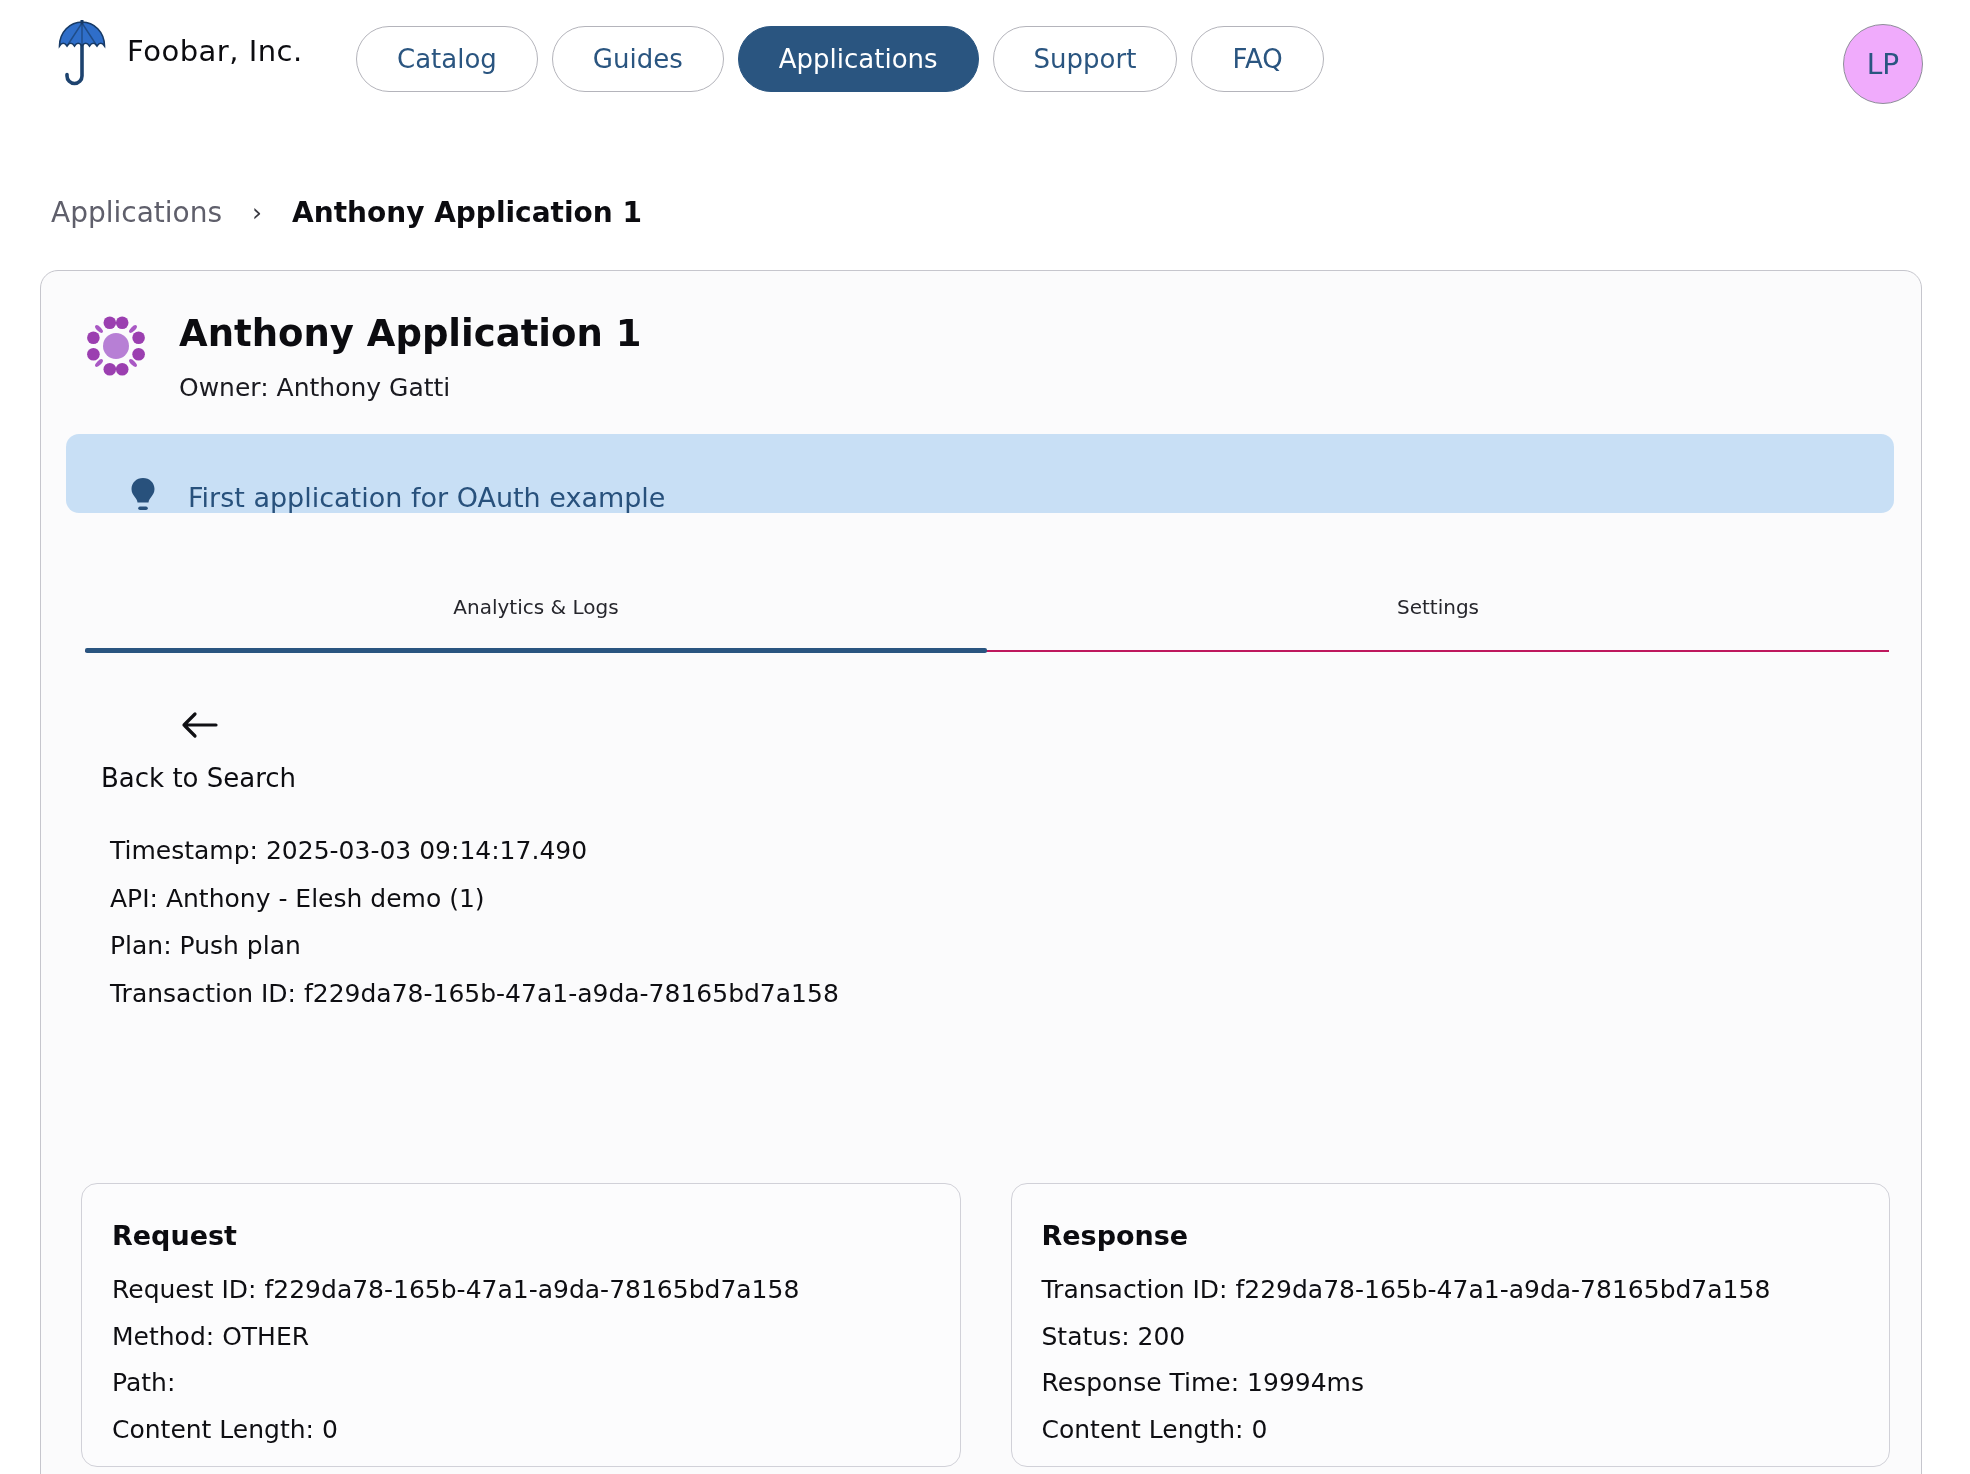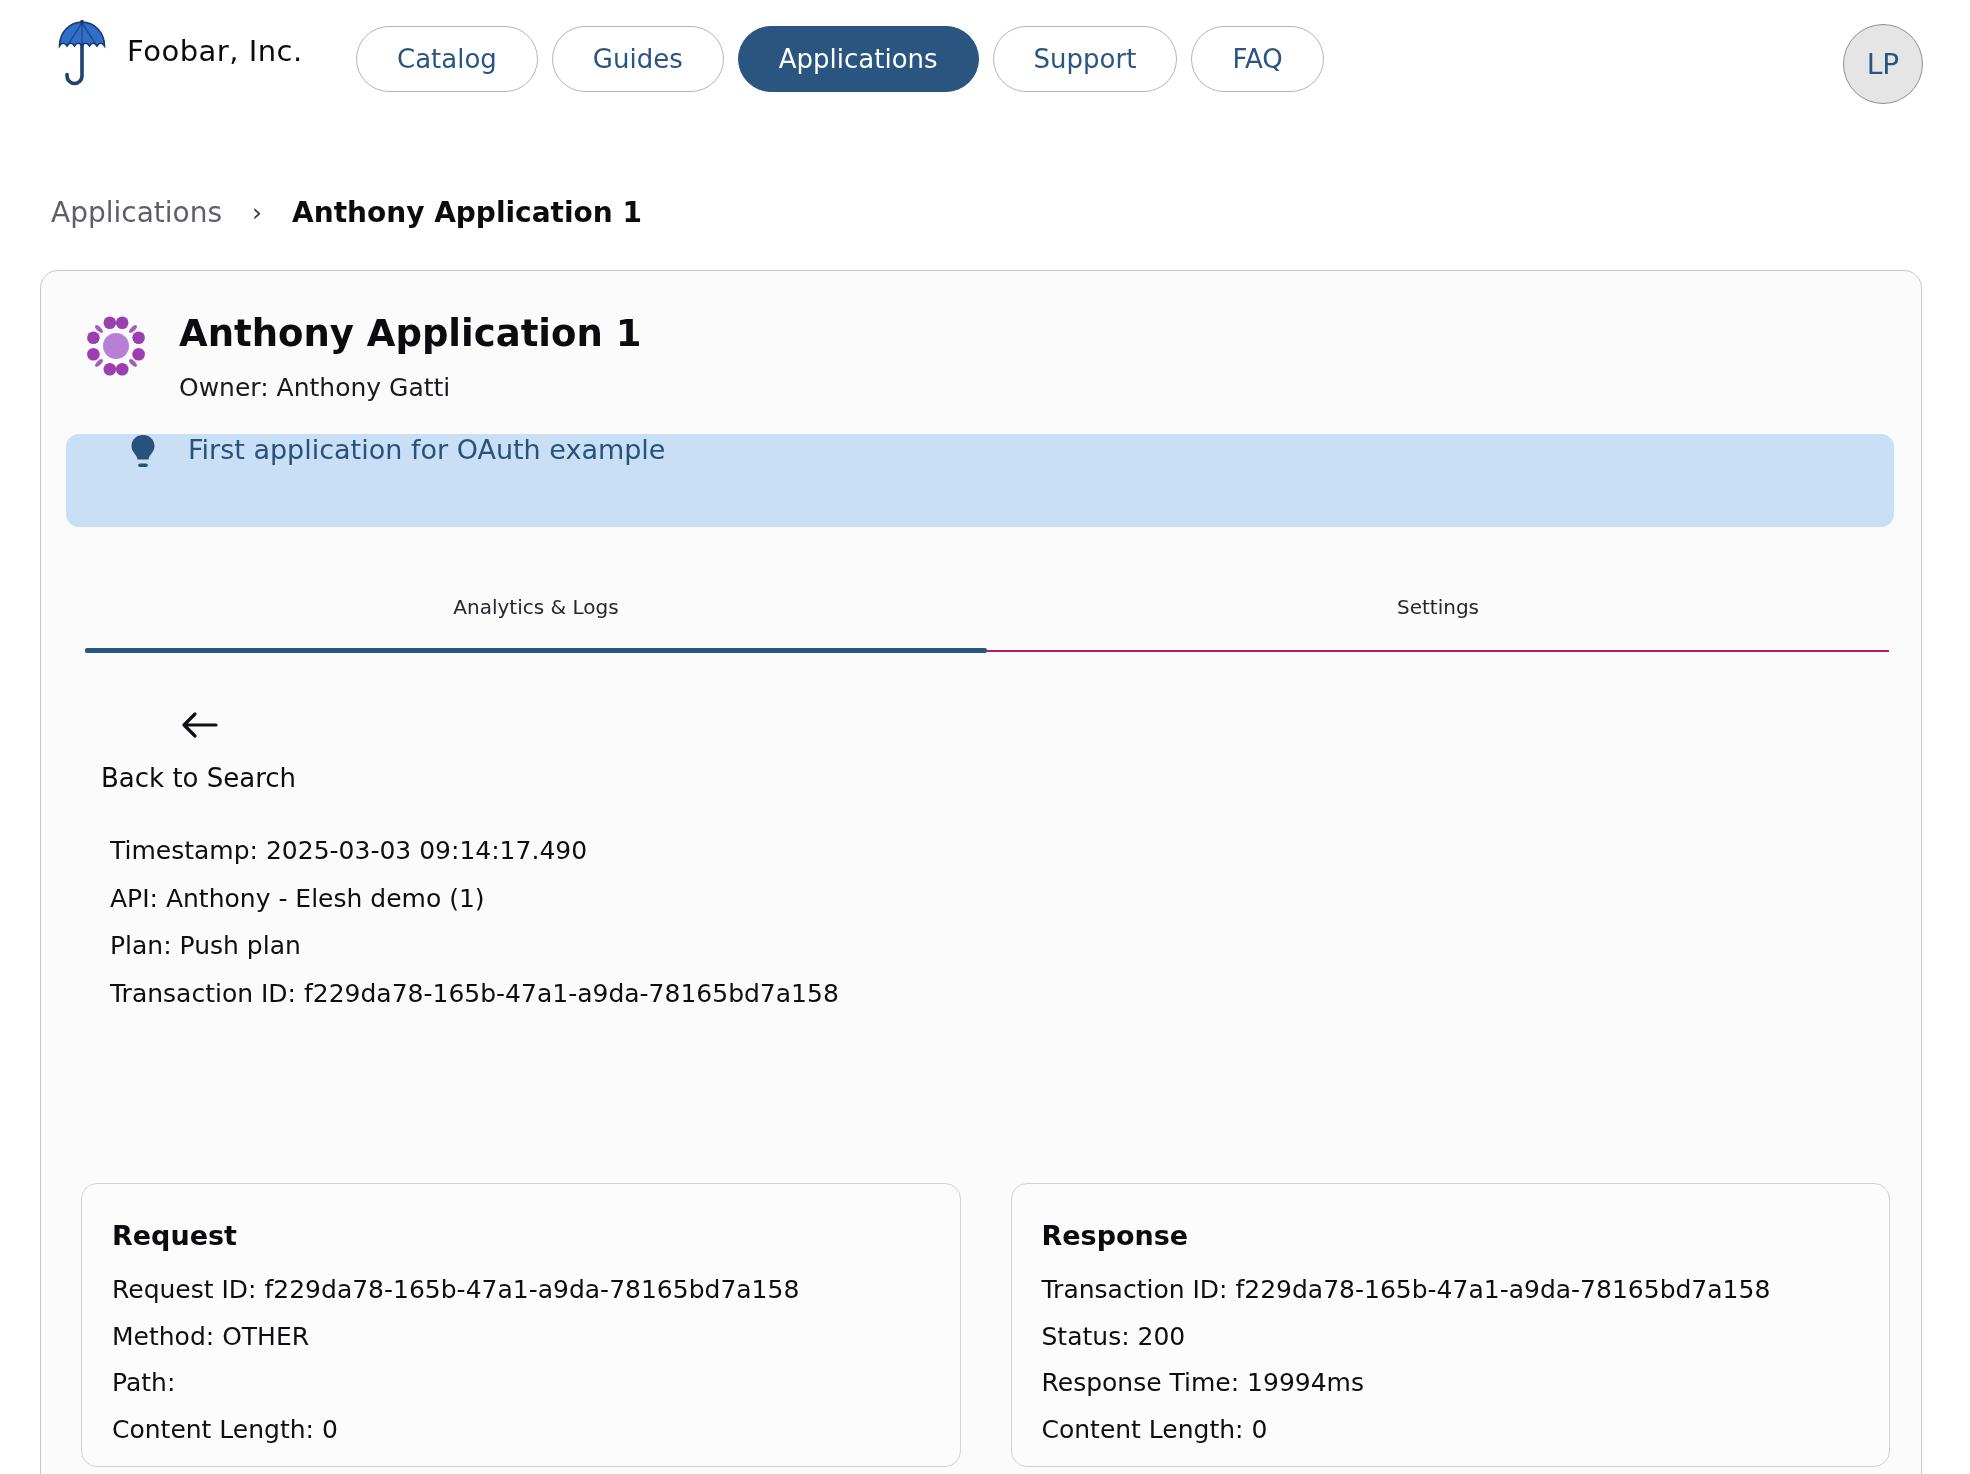--- a/index.html
+++ b/index.html
@@ -21,21 +21,21 @@
     border: 1.5px solid #b4b4bb; border-radius: 34px;
     background: #fff; color: #2a5580;
     font-size: 26px; font-family: inherit;
     display: flex; align-items: center; justify-content: center;
     cursor: pointer; white-space: nowrap;
   }
   .pill.active { background: #2a5580; border-color: #2a5580; color: #ffffff; }
   .avatar {
     position: absolute; right: 47px; top: 24px;
     width: 80px; height: 80px; border-radius: 50%;
-    border: 1.5px solid #8e8e99; background: #e5e5e5;
+    border: 1.5px solid #8e8e99; background: #f0abfc;
     display: flex; align-items: center; justify-content: center;
     font-size: 28px; color: #2a5580; cursor: pointer;
   }
 
   
   .breadcrumb { position: absolute; left: 51px; top: 196px; display: flex; align-items: center; gap: 30px; font-size: 28px; }
   .crumb-parent { color: #5f5f6b; cursor: pointer; }
   .crumb-sep { color: #3a3a42; font-size: 25px; }
   .crumb-current { color: #0c0c10; font-weight: bold; }
 
@@ -47,23 +47,23 @@
     border: 1px solid #c6c6cd;
     border-radius: 18px;
   }
 
   .app-header { position: absolute; left: 40px; top: 40px; display: flex; gap: 28px; }
   .app-icon { width: 70px; height: 70px; flex: 0 0 auto; }
   .app-title { font-size: 37px; font-weight: bold; color: #0c0c10; line-height: 46px; }
   .app-owner { font-size: 25px; color: #1a1a20; margin-top: 16px; }
 
   .banner {
-    position: absolute; left: 25px; right: 27px; top: 163px; height: 93px;
+    position: absolute; left: 25px; right: 27px; top: 163px; height: 79px;
     background: #c8dff5; border-radius: 13px;
-    display: flex; align-items: flex-start; padding-left: 64px;
+    display: flex; align-items: flex-end; padding-left: 64px;
   }
   .banner-icon { width: 26px; height: 36px; flex: 0 0 auto; }
   .banner-text { margin-left: 32px; font-size: 27px; color: #28517c; }
 
   
   .tabs { position: absolute; left: 44px; right: 32px; height: 88px; display: flex; }
   .tabs-primary { top: 293px; }
   .tabs-secondary { top: 803px; }
   .tab {
     flex: 1; position: relative; cursor: pointer;

